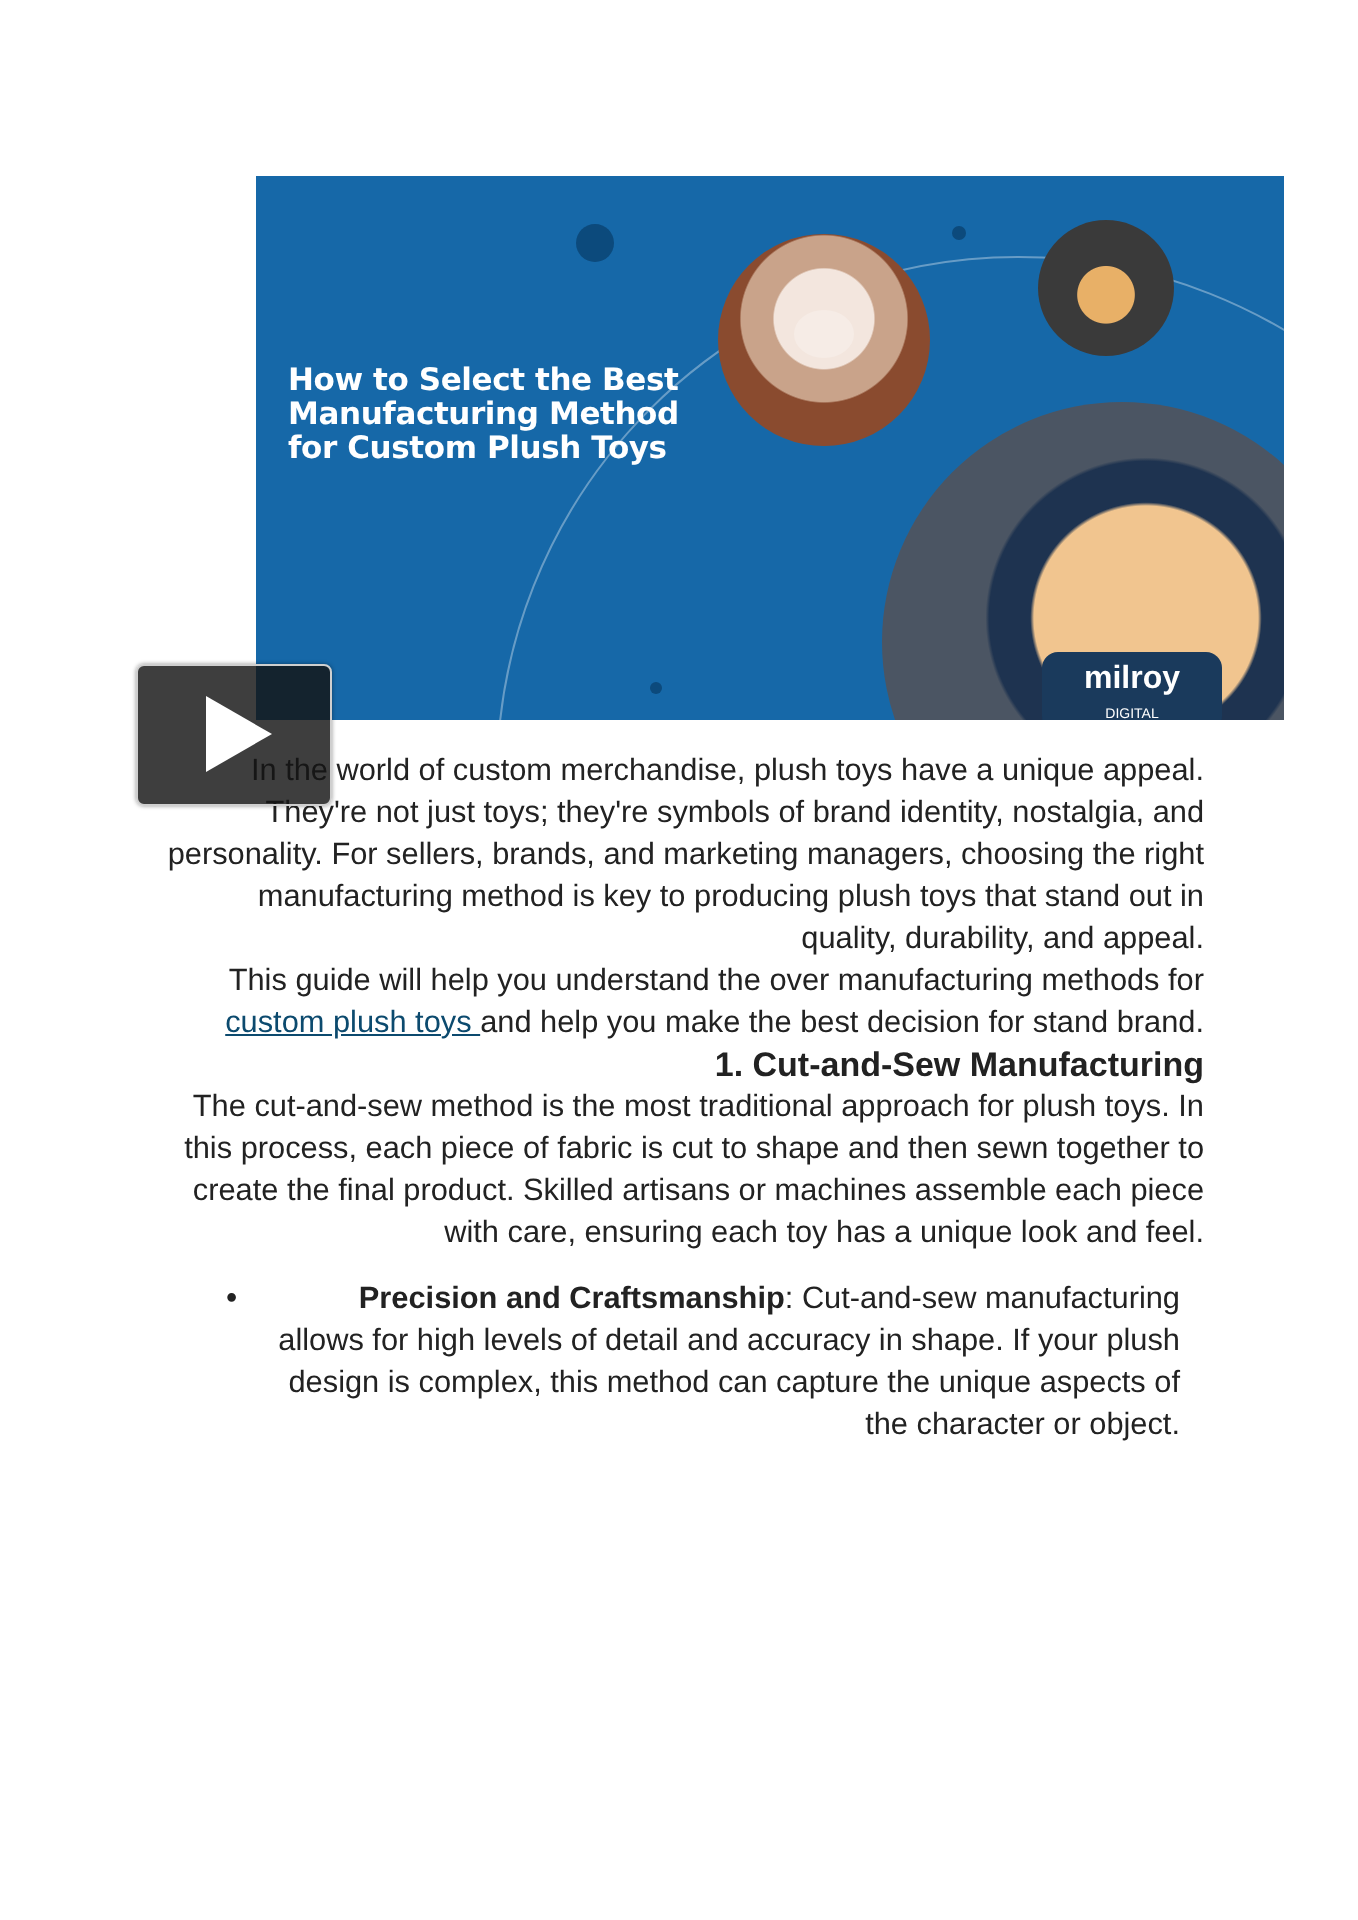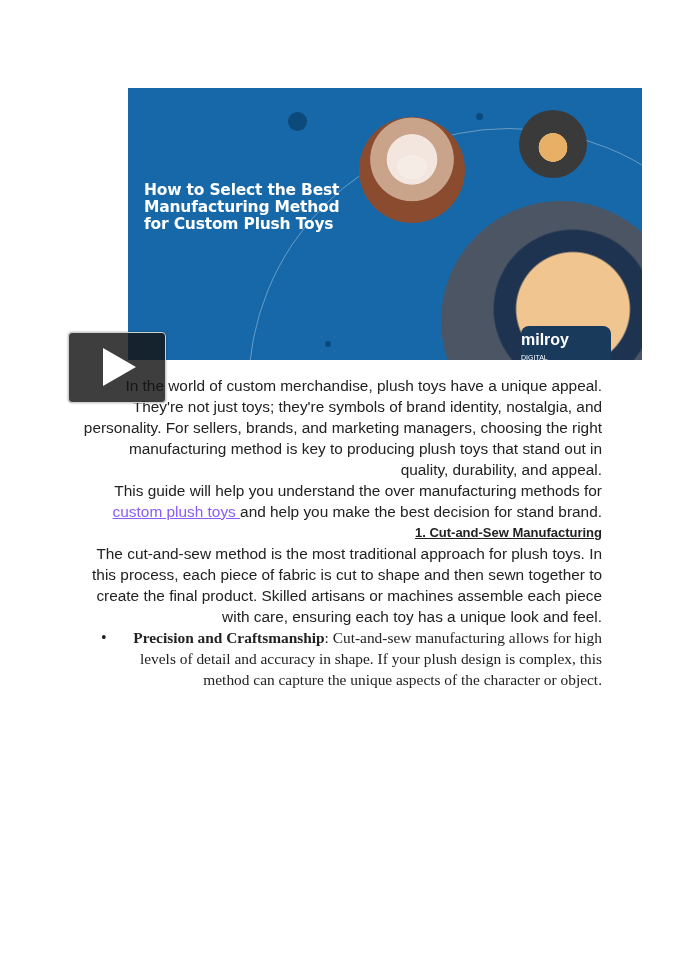--- a/index.html
+++ b/index.html
@@ -6,29 +6,29 @@
   body { width:679px; height:960px; position:relative; overflow:hidden; font-family:"Liberation Sans", sans-serif; color:#1c1c1c; }
   .banner { position:absolute; left:84px; top:88px; width:514px; height:272px; background:#1668a8; overflow:hidden;margin-left:44px; }
   .banner-title { position:absolute; left:16px; top:94px; color:#ffffff; font-family:"DejaVu Sans", sans-serif; font-weight:bold; font-size:15.5px; line-height:17px; letter-spacing:-0.2px; white-space:pre-line; }
   .dot { position:absolute; border-radius:50%; background:#0c4a7c; }
   .arc { position:absolute; border-radius:50%; border:1px solid rgba(255,255,255,0.35); }
   .photo { position:absolute; border-radius:50%; overflow:hidden; }
   .photo1 { left:231px; top:29px; width:106px; height:106px; background:radial-gradient(circle at 50% 40%, #f3e6de 0 30%, #c9a38a 31% 50%, #8a4b2f 51% 100%); }
   .photo2 { left:391px; top:22px; width:68px; height:68px; background:radial-gradient(circle at 50% 55%, #e8b067 0 28%, #3a3a3a 29% 100%); }
   .photo3 { left:313px; top:113px; width:240px; height:240px; background:radial-gradient(circle at 55% 45%, #f1c58f 0 30%, #1e3350 31% 42%, #4b5563 43% 100%); }
   .plush-face { position:absolute; left:38px; top:38px; width:30px; height:24px; border-radius:50%; background:#f6ece6; }
-  .milroy { position:absolute; left:80px; top:125px; width:90px; height:40px; background:#1a3a5c; border-radius:8px; color:#fff; font-weight:bold; font-size:16px; line-height:28px; }
+  .milroy { position:absolute; left:80px; top:125px; width:90px; height:40px; background:#1a3a5c; border-radius:8px; color:#fff; font-weight:bold; font-size:16px; text-align:center; line-height:28px; }
   .milroy small { display:block; font-size:7px; line-height:8px; font-weight:normal; }
   .play { position:absolute; left:68px; top:332px; width:96px; height:69px; background:rgba(20,20,20,0.82); border:1px solid #cfcfcf; border-radius:4px; box-shadow:0 0 2px rgba(0,0,0,0.4); }
   .play-tri { position:absolute; left:34px; top:15px; width:0; height:0; border-top:19px solid transparent; border-bottom:19px solid transparent; border-left:33px solid #ffffff; }
   .content { position:absolute; left:82px; top:375px; width:520px; font-size:15.4px; line-height:21px; color:#222;text-align:right; }
   .content p { margin:0; }
-  .link { color:#8b5cf6; text-decoration:underline; }
-  .heading { margin:0; padding-left:22px; font-weight:bold; font-size:13px; line-height:21px;text-decoration:underline; }
-  ul { margin:0; padding:0 0 0 41px; list-style:none;font-family:Liberation Serif, serif; }
+  .link { color:#0c4a6e; text-decoration:underline; }
+  .heading { margin:0; padding-left:22px; font-weight:bold; font-size:17px; line-height:21px; }
+  ul { margin:12px; padding:0 0 0 41px; list-style:none; }
   li { position:relative; }
   li::before { content:"\2022"; position:absolute; left:-22px; top:0; font-size:16px; }
   b { font-weight:bold; }
 </style>
 </head>
 <body>
 
 <div class="banner">
   <div class="arc" style="left:120px; top:40px; width:520px; height:520px;"></div>
   <div class="dot" style="left:160px; top:24px; width:19px; height:19px;"></div>

